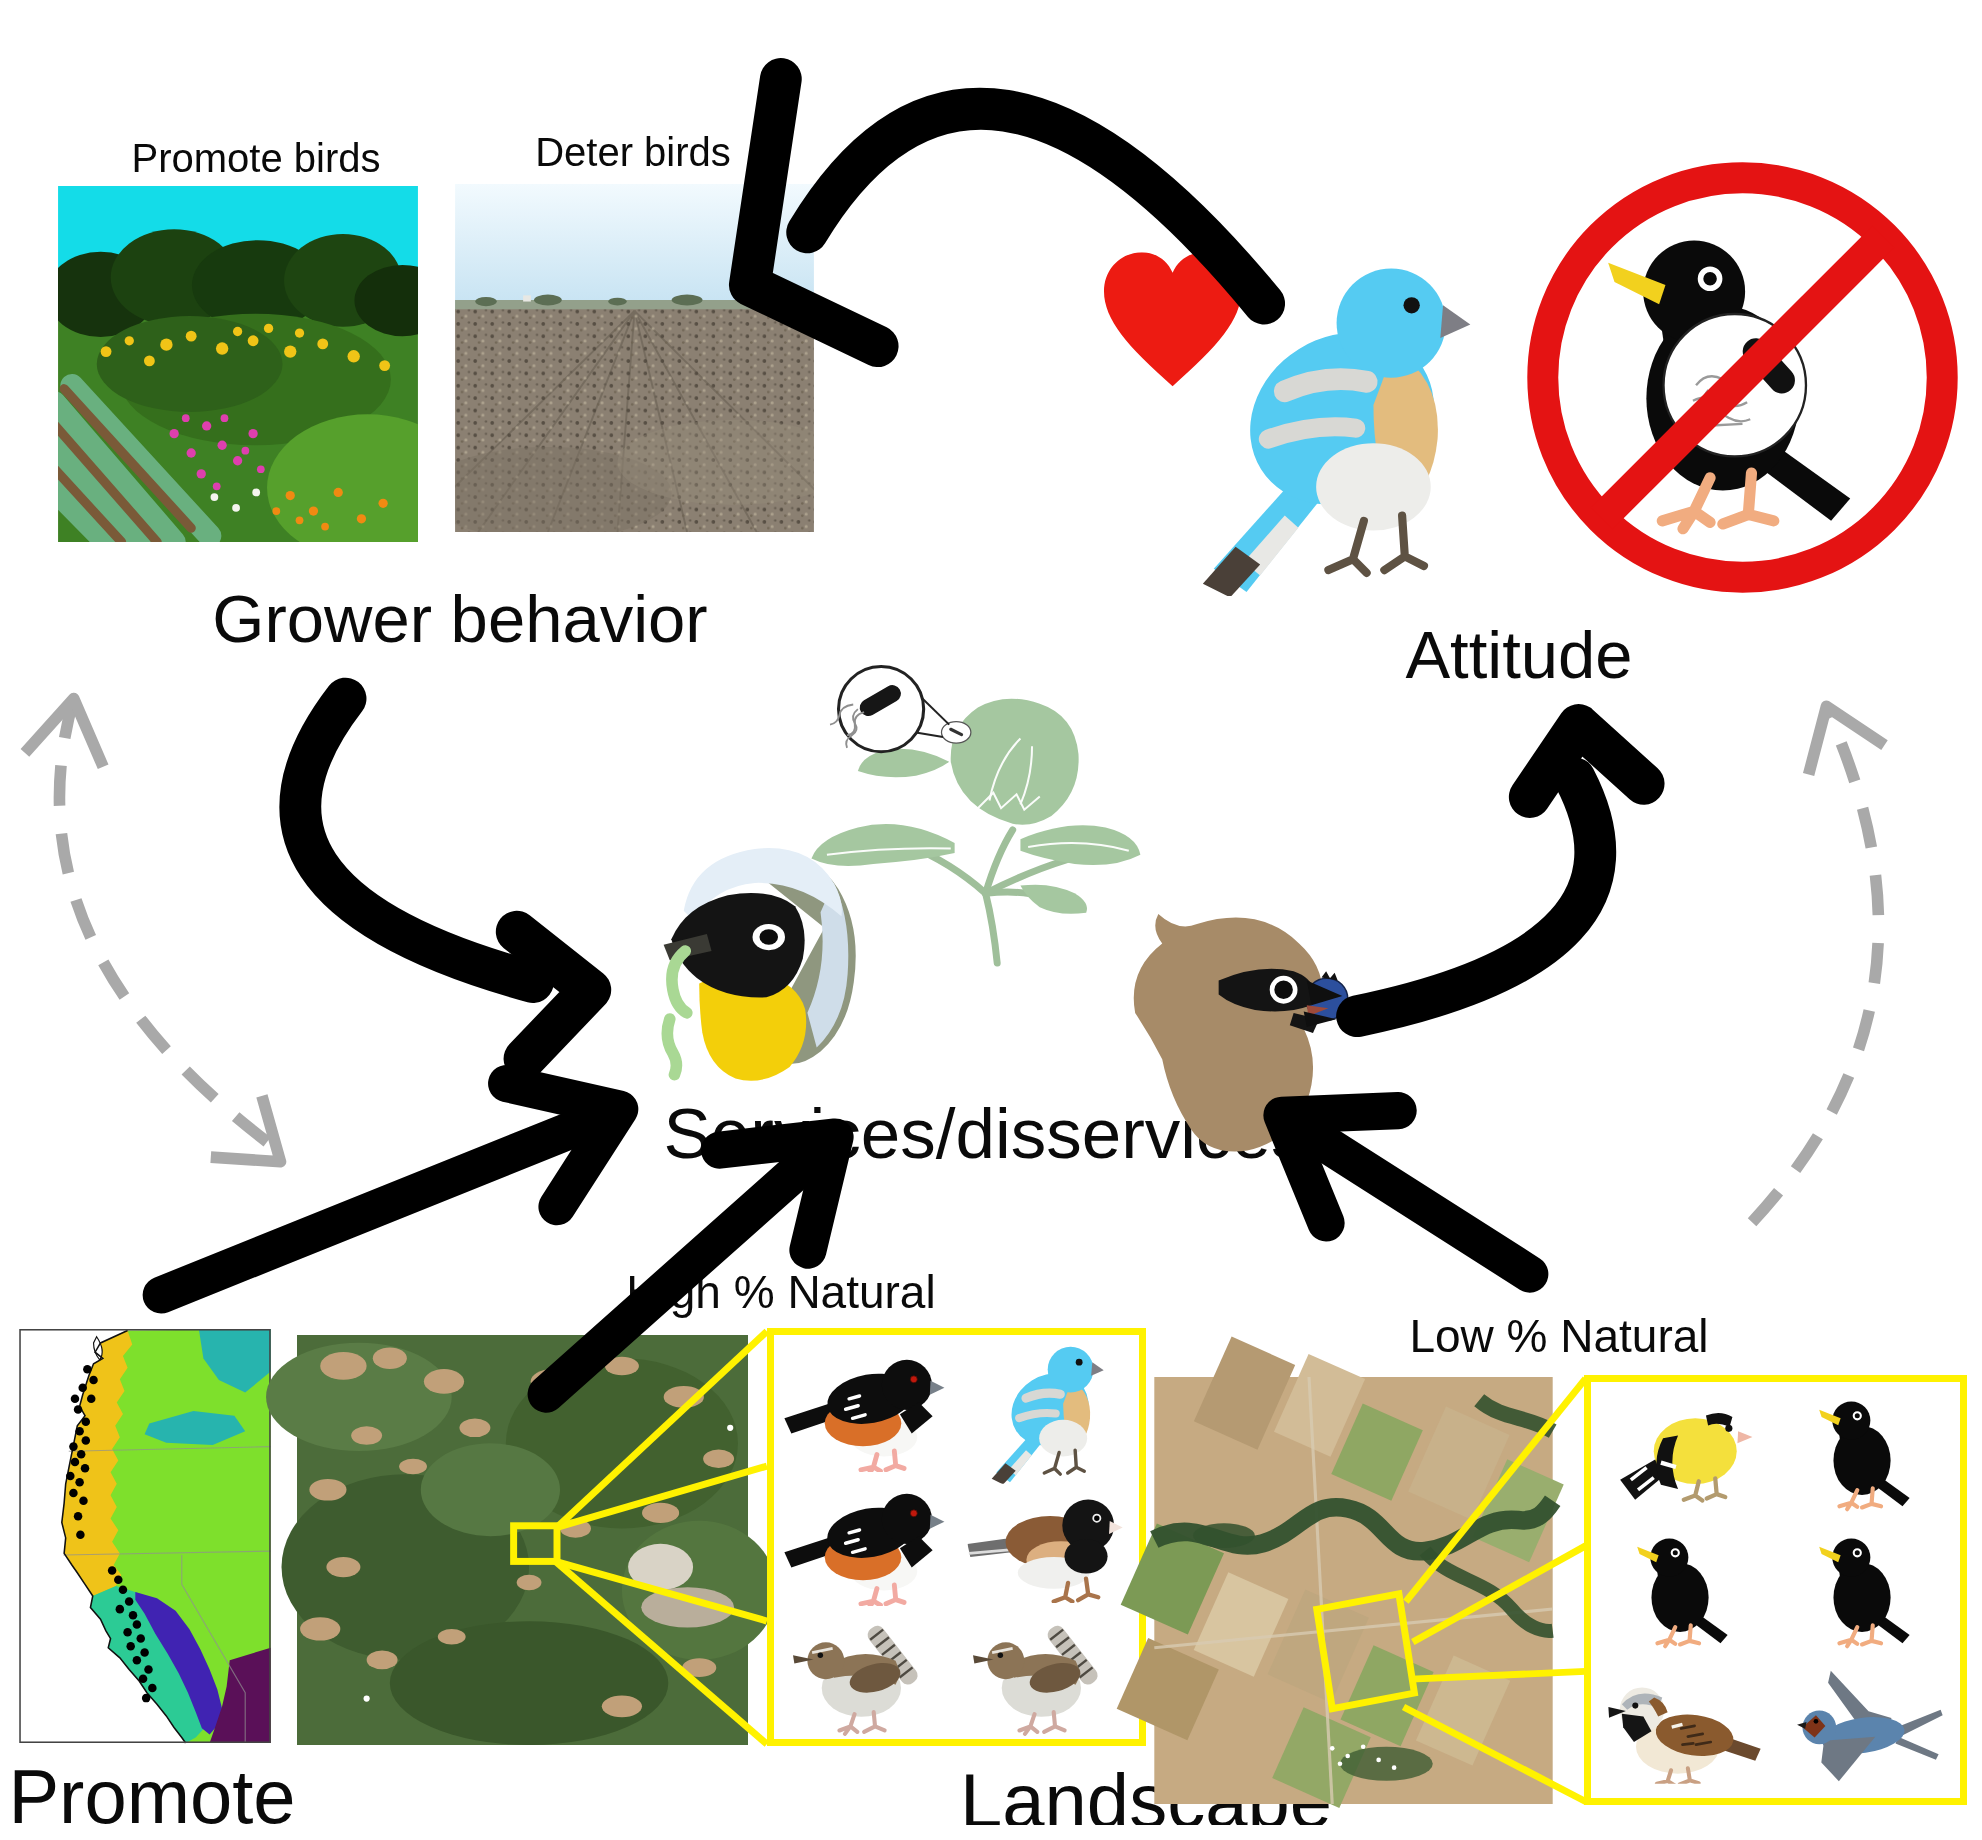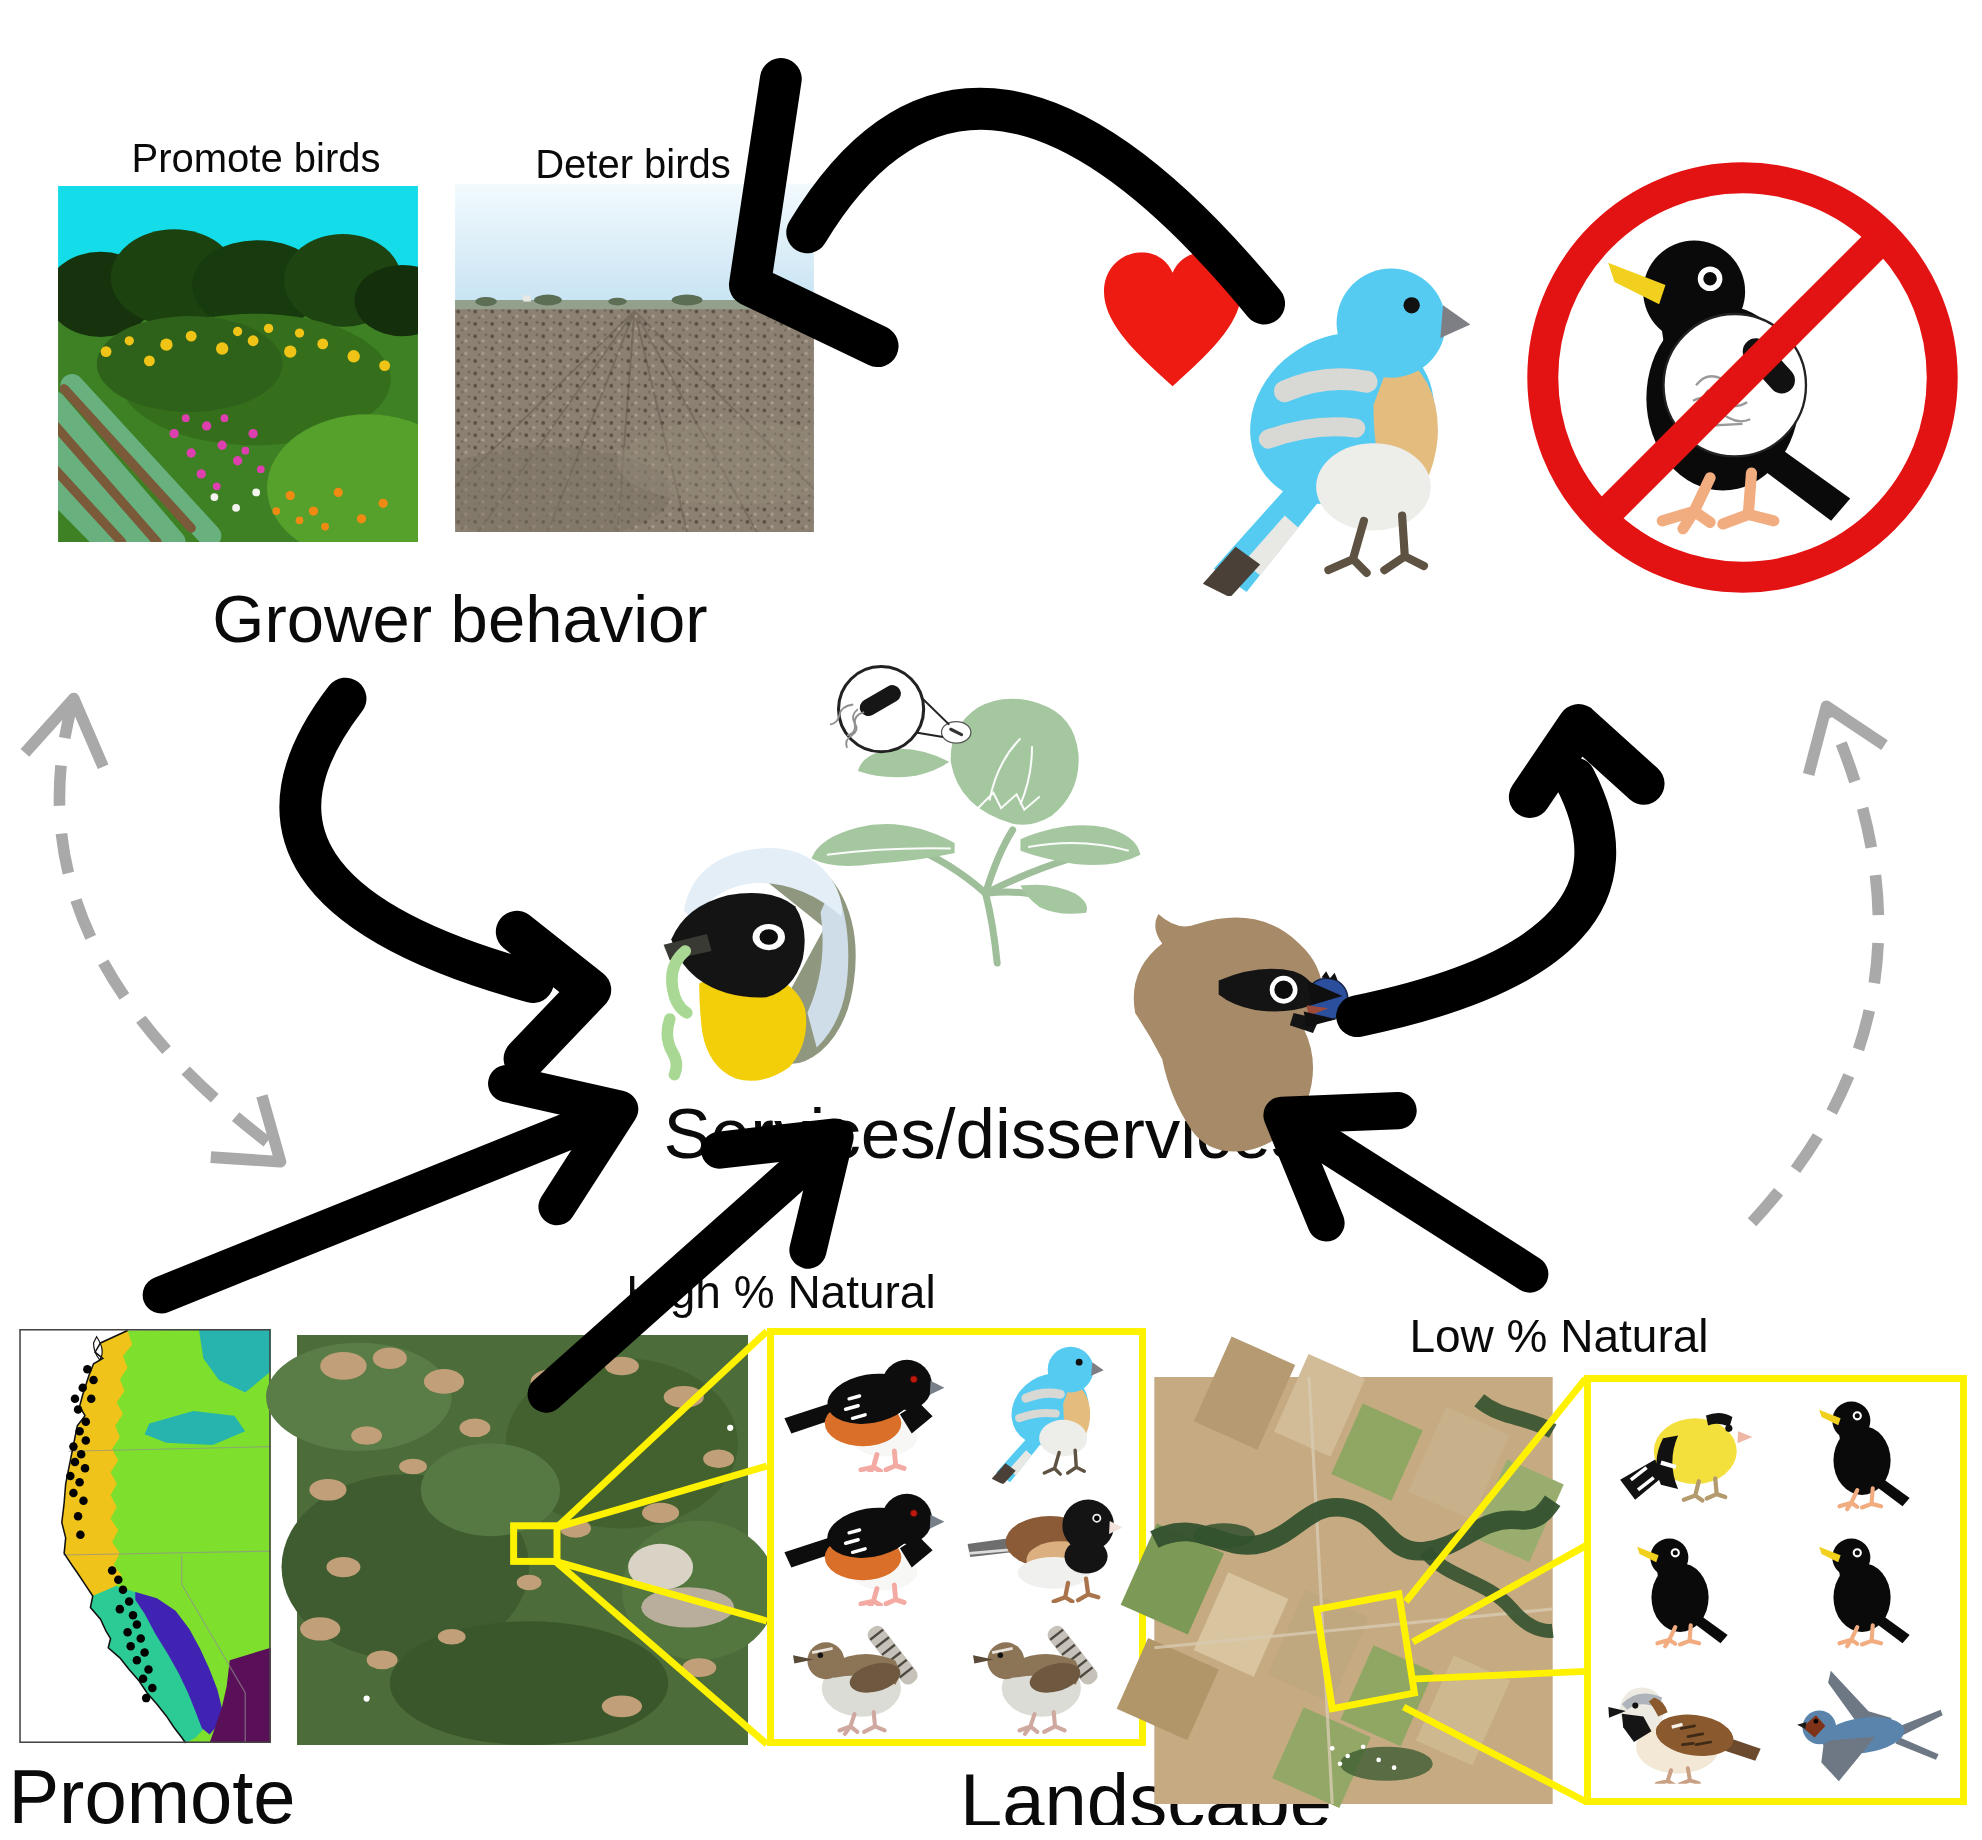--- a/index.html
+++ b/index.html
@@ -284,22 +284,23 @@
           <line x1="232" y1="164" x2="390" y2="450"></line>
       <line x1="232" y1="164" x2="520" y2="450"></line>
     </g>
     <rect y="162" width="464" height="288" fill="url(#soilspeck)" opacity="0.85"></rect>
     <ellipse cx="120" cy="400" rx="160" ry="60" fill="#7C7163" opacity="0.5"></ellipse>
     <ellipse cx="360" cy="360" rx="150" ry="55" fill="#968B7B" opacity="0.4"></ellipse>
   </svg>
 </div>
 
 <div class="lbl lbl-sm" style="left:256px;top:138px;">Promote birds</div>
-<div class="lbl lbl-sm" style="left:633px;top:144px;">Deter birds</div>
+<div class="lbl lbl-sm" style="left:633px;top:132px;">Deter birds</div>
 <div class="lbl lbl-lg" style="left:422px;top:585px;">Grower behavior</div>
+<div class="lbl lbl-lg" style="left:1481px;top:621px;">Attitude</div>
 <div class="lbl" style="left:985px;top:1098px;font-size:71px;">Services/disservices</div>
 <div class="lbl lbl-md" style="left:781px;top:1269px;">High % Natural</div>
 <div class="lbl lbl-md" style="left:1559px;top:1293px;margin-top:20px;">Low % Natural</div>
 <div class="lbl lbl-xl" style="left:152px;top:1759px;">Promote</div>
 <div class="lbl lbl-xl" style="left:1146px;top:1763px;">Landscape</div>
 
 <svg class="abs" style="left:1104px;top:252px;" width="138" height="136" viewBox="0 0 175 172">
   <use href="#sym-heart"></use>
 </svg>
 

